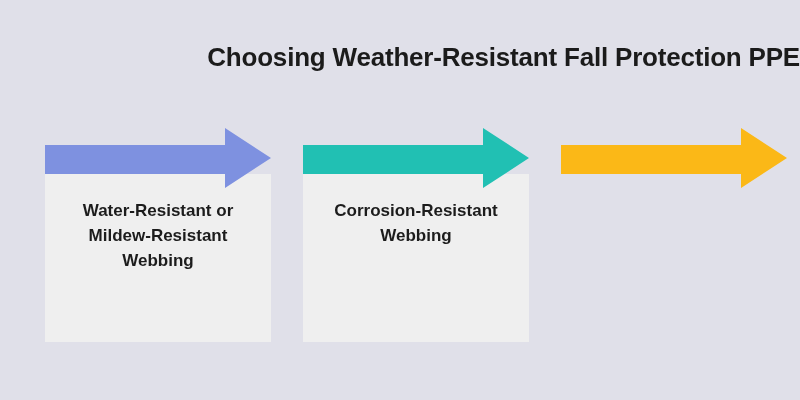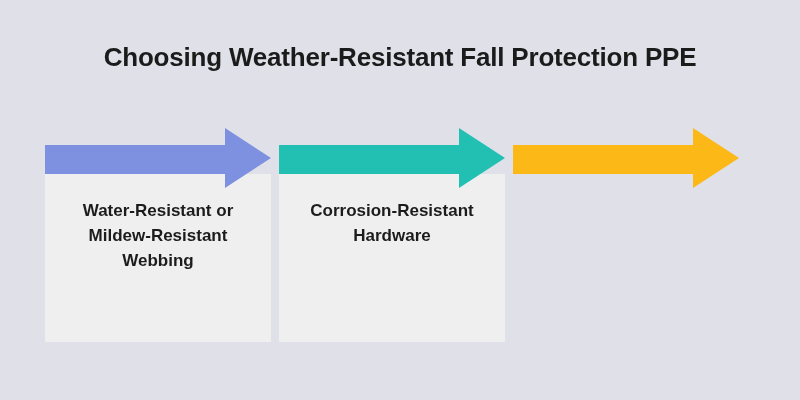--- a/index.html
+++ b/index.html
@@ -11,29 +11,29 @@
     height: 400px;
     background: #e0e0e9;
     font-family: "Liberation Sans", "DejaVu Sans", sans-serif;
     overflow: hidden;
   }
   .title {
     margin: 40px 0 0 0;
     font-size: 26px;
     line-height: 34px;
     font-weight: bold;
-    text-align: center;
+    text-align: right;
     color: #1b1b1b;
     letter-spacing: -0.2px;
   }
   .flow {
     width: 710px;
     margin: 54px auto 0 auto;
     display: flex;
-    gap: 8px;
+    gap: 32px;
   }
   .step {
     width: 226px;
     position: relative;
   }
   .arrow {
     display: block;
     width: 226px;
     height: 60px;
     position: relative;
@@ -76,21 +76,21 @@
 Webbing</div>
       </div>
     </div>
 
     <div class="step">
       <svg class="arrow" viewBox="0 0 226 60">
         <polygon points="0,17 180,17 180,0 226,30 180,60 180,46 0,46" fill="#21c0b3"></polygon>
       </svg>
       <div class="card">
         <div class="card-label">Corrosion-Resistant
-Hardware</div>
+Webbing</div>
       </div>
     </div>
 
     <div class="step">
       <svg class="arrow" viewBox="0 0 226 60">
         <polygon points="0,17 180,17 180,0 226,30 180,60 180,46 0,46" fill="#fbb817"></polygon>
       </svg>
     </div>
 
   </div>

